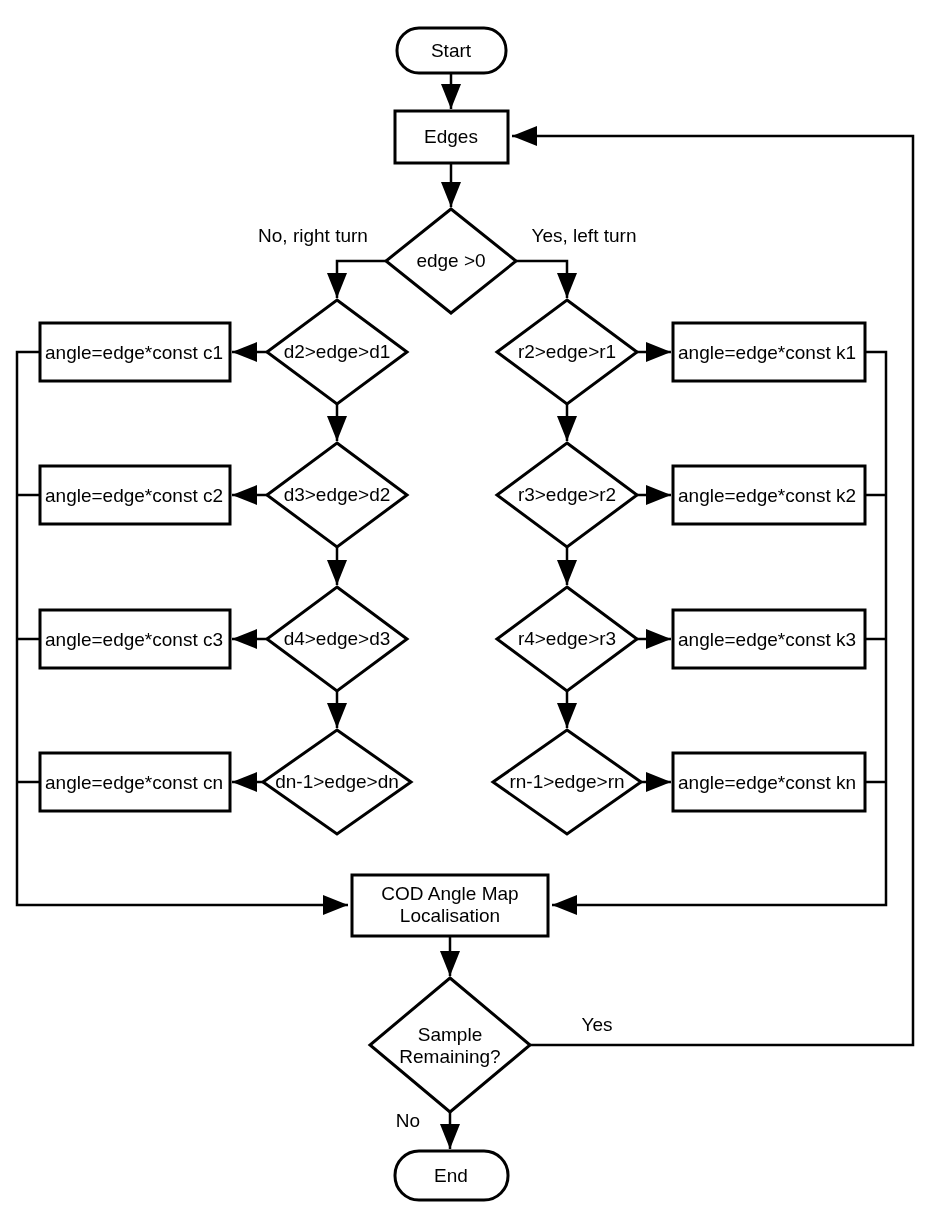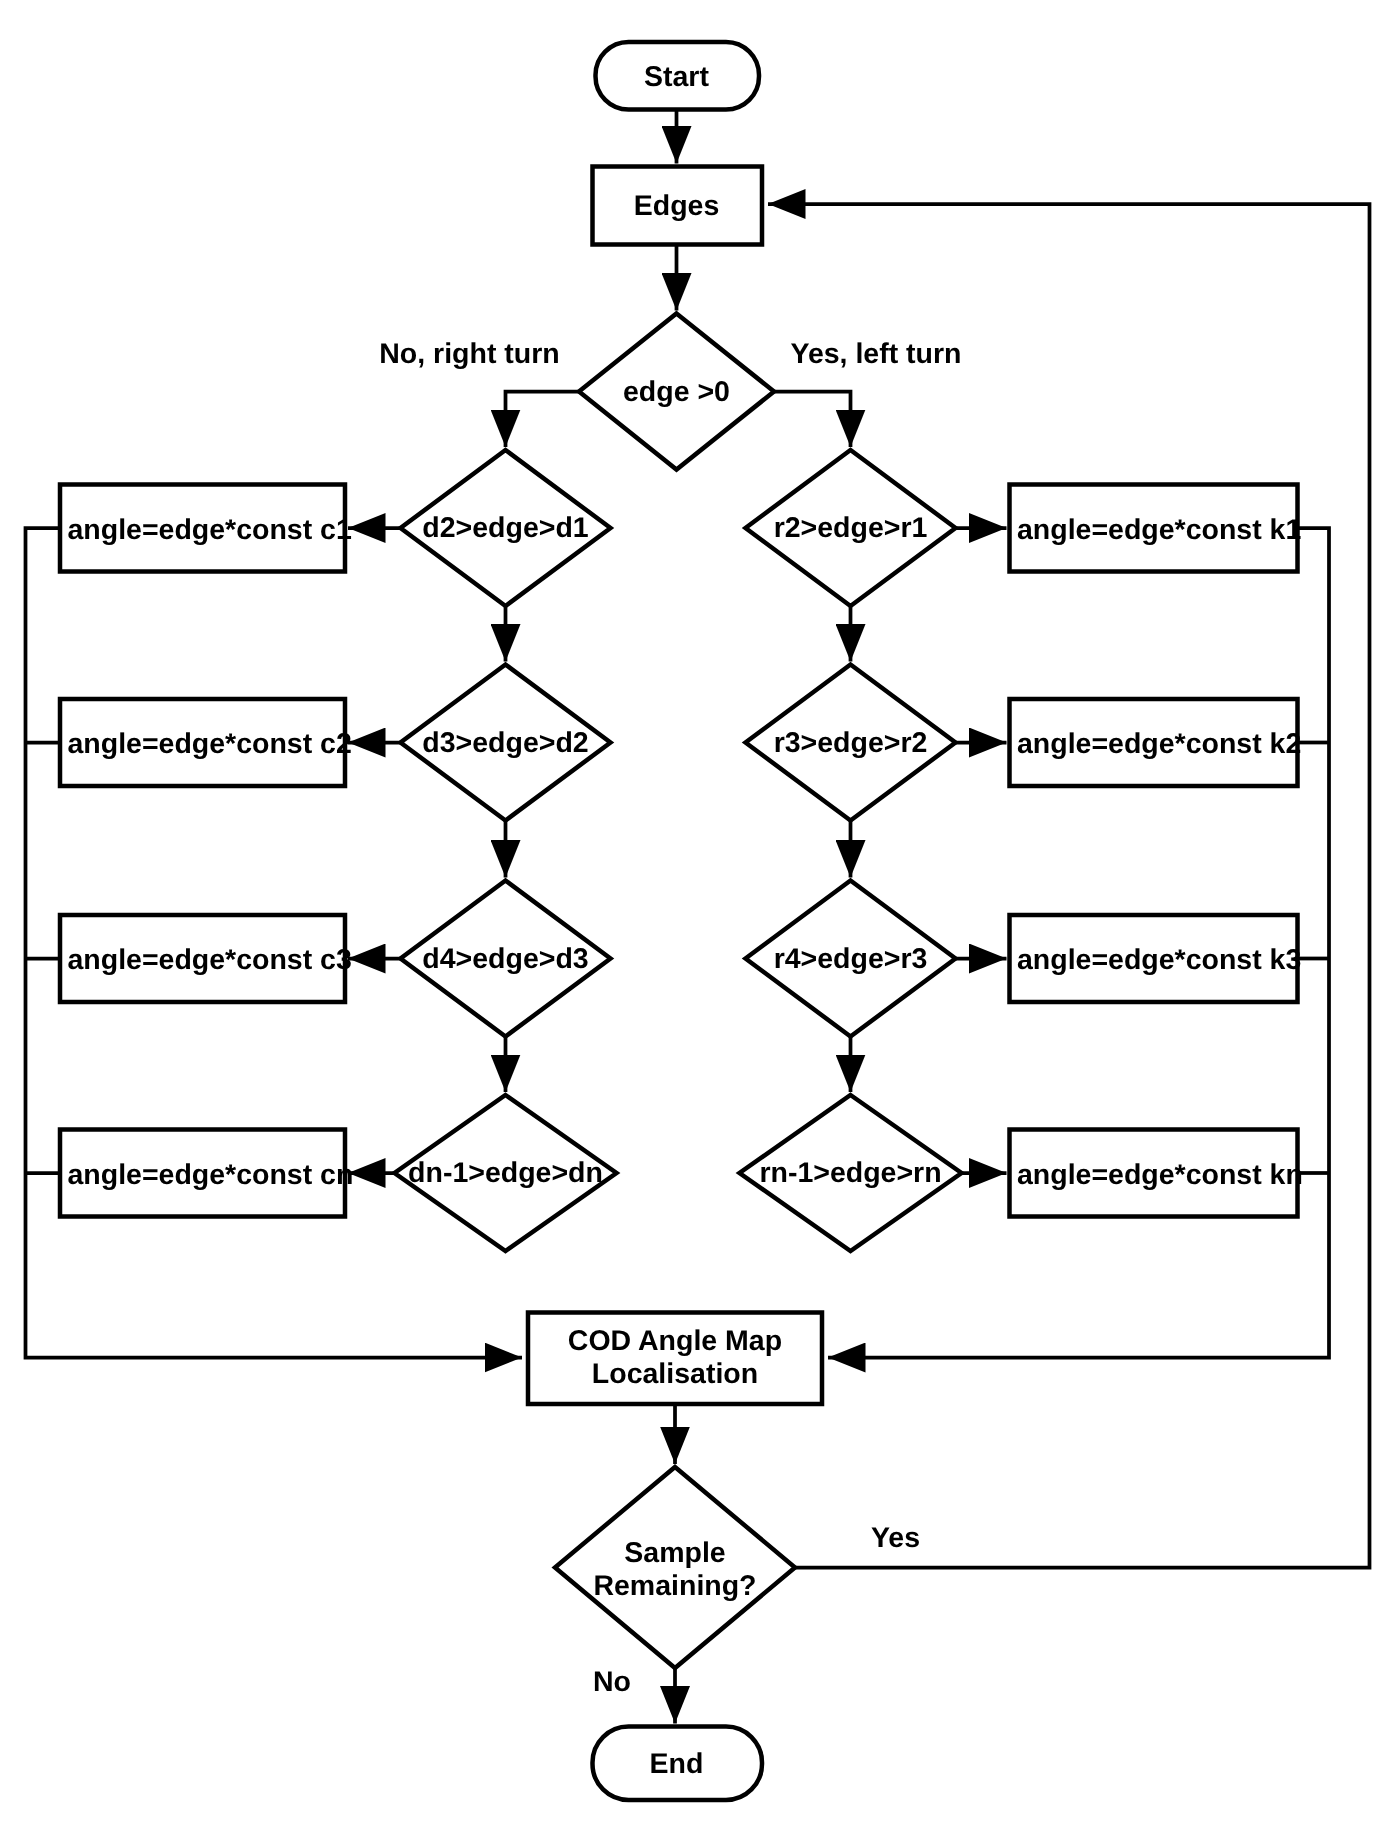--- a/index.html
+++ b/index.html
@@ -1,16 +1,16 @@
 <!DOCTYPE html>
 <html><head>
 <meta charset="utf-8">
 <style>
   html, body { margin: 0; padding: 0; background: #ffffff; }
-  .stage { width: 932px; height: 1221px; position: relative; background: #ffffff; font-weight: bold; }
+  .stage { width: 932px; height: 1221px; position: relative; background: #ffffff; }
   svg { display: block; }
   .shape { fill: #ffffff; stroke: #000000; stroke-width: 3; }
   .edge  { fill: none; stroke: #000000; stroke-width: 2.5; }
   text {
     font-family: "Liberation Sans", "DejaVu Sans", sans-serif;
     font-size: 19px;
     fill: #000000;
   }
   .mid { text-anchor: middle; }
 </style>

